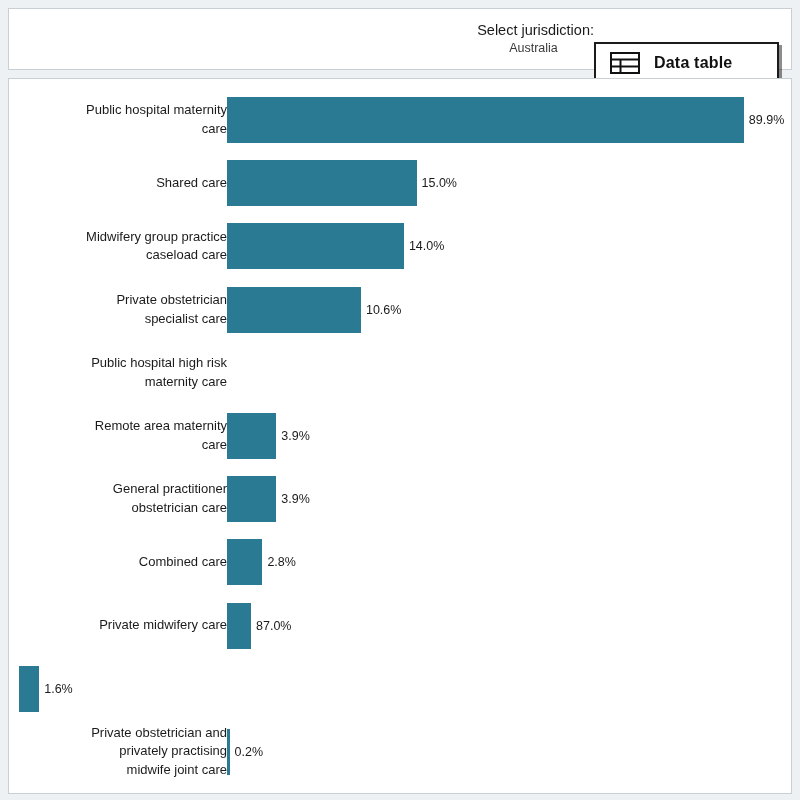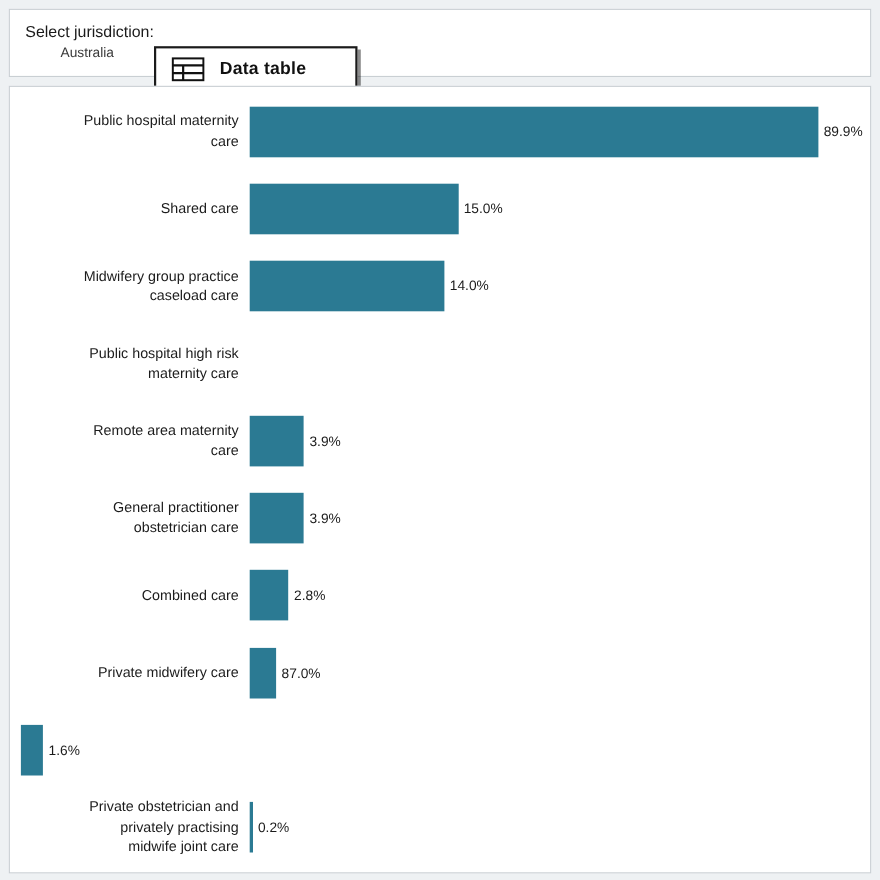--- a/index.html
+++ b/index.html
@@ -27,21 +27,21 @@
     background: #ffffff;
     border: 1px solid #c9cfd3;
     box-sizing: border-box;
   }
 
   
   .header {
     height: 62px;
     display: flex;
     align-items: center;
-    justify-content: flex-start;
+    justify-content: flex-end;
     padding: 0 12px 0 14px;
     position: relative;
   }
   .jurisdiction {
     display: flex;
     flex-direction: column;
     justify-content: center;
     gap: 3px;
   }
   .jurisdiction-label {
@@ -97,21 +97,20 @@
   .row {
     display: flex;
     align-items: center;
     height: 62px;
     box-sizing: border-box;
   }
   .cat-label {
     width: 208px;
     flex: 0 0 208px;
     text-align: right;
-    padding-right: 10px;
     box-sizing: border-box;
     font-size: 13px;
     line-height: 1.45;
     color: #1b1b1b;
   }
   .bar-area {
     flex: 1 1 auto;
     position: relative;
     height: 100%;
     display: flex;
@@ -191,20 +190,32 @@
           </div>
           <div class="bar-area">
             <div class="bar-wrap">
               <div class="bar" style="background: rgb(43, 122, 147); width: 176.909px;"></div>
               <div class="bar-value">14.0%</div>
             </div>
           </div>
         </div>
         <div class="row">
           <div class="cat-label">
+            <div>Private obstetrician</div>
+            <div>specialist care</div>
+          </div>
+          <div class="bar-area">
+            <div class="bar-wrap">
+              <div class="bar" style="background: rgb(43, 122, 147); width: 133.945px;"></div>
+              <div class="bar-value">10.6%</div>
+            </div>
+          </div>
+        </div>
+        <div class="row">
+          <div class="cat-label">
             <div>Public hospital high risk</div>
             <div>maternity care</div>
           </div>
         </div>
         <div class="row">
           <div class="cat-label">
             <div>Remote area maternity</div>
             <div>care</div>
           </div>
           <div class="bar-area">

